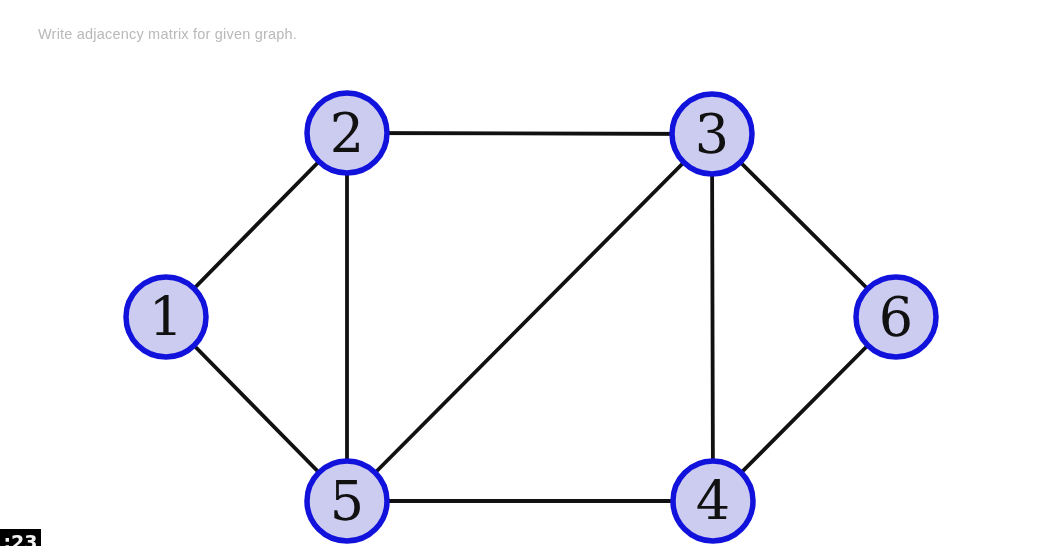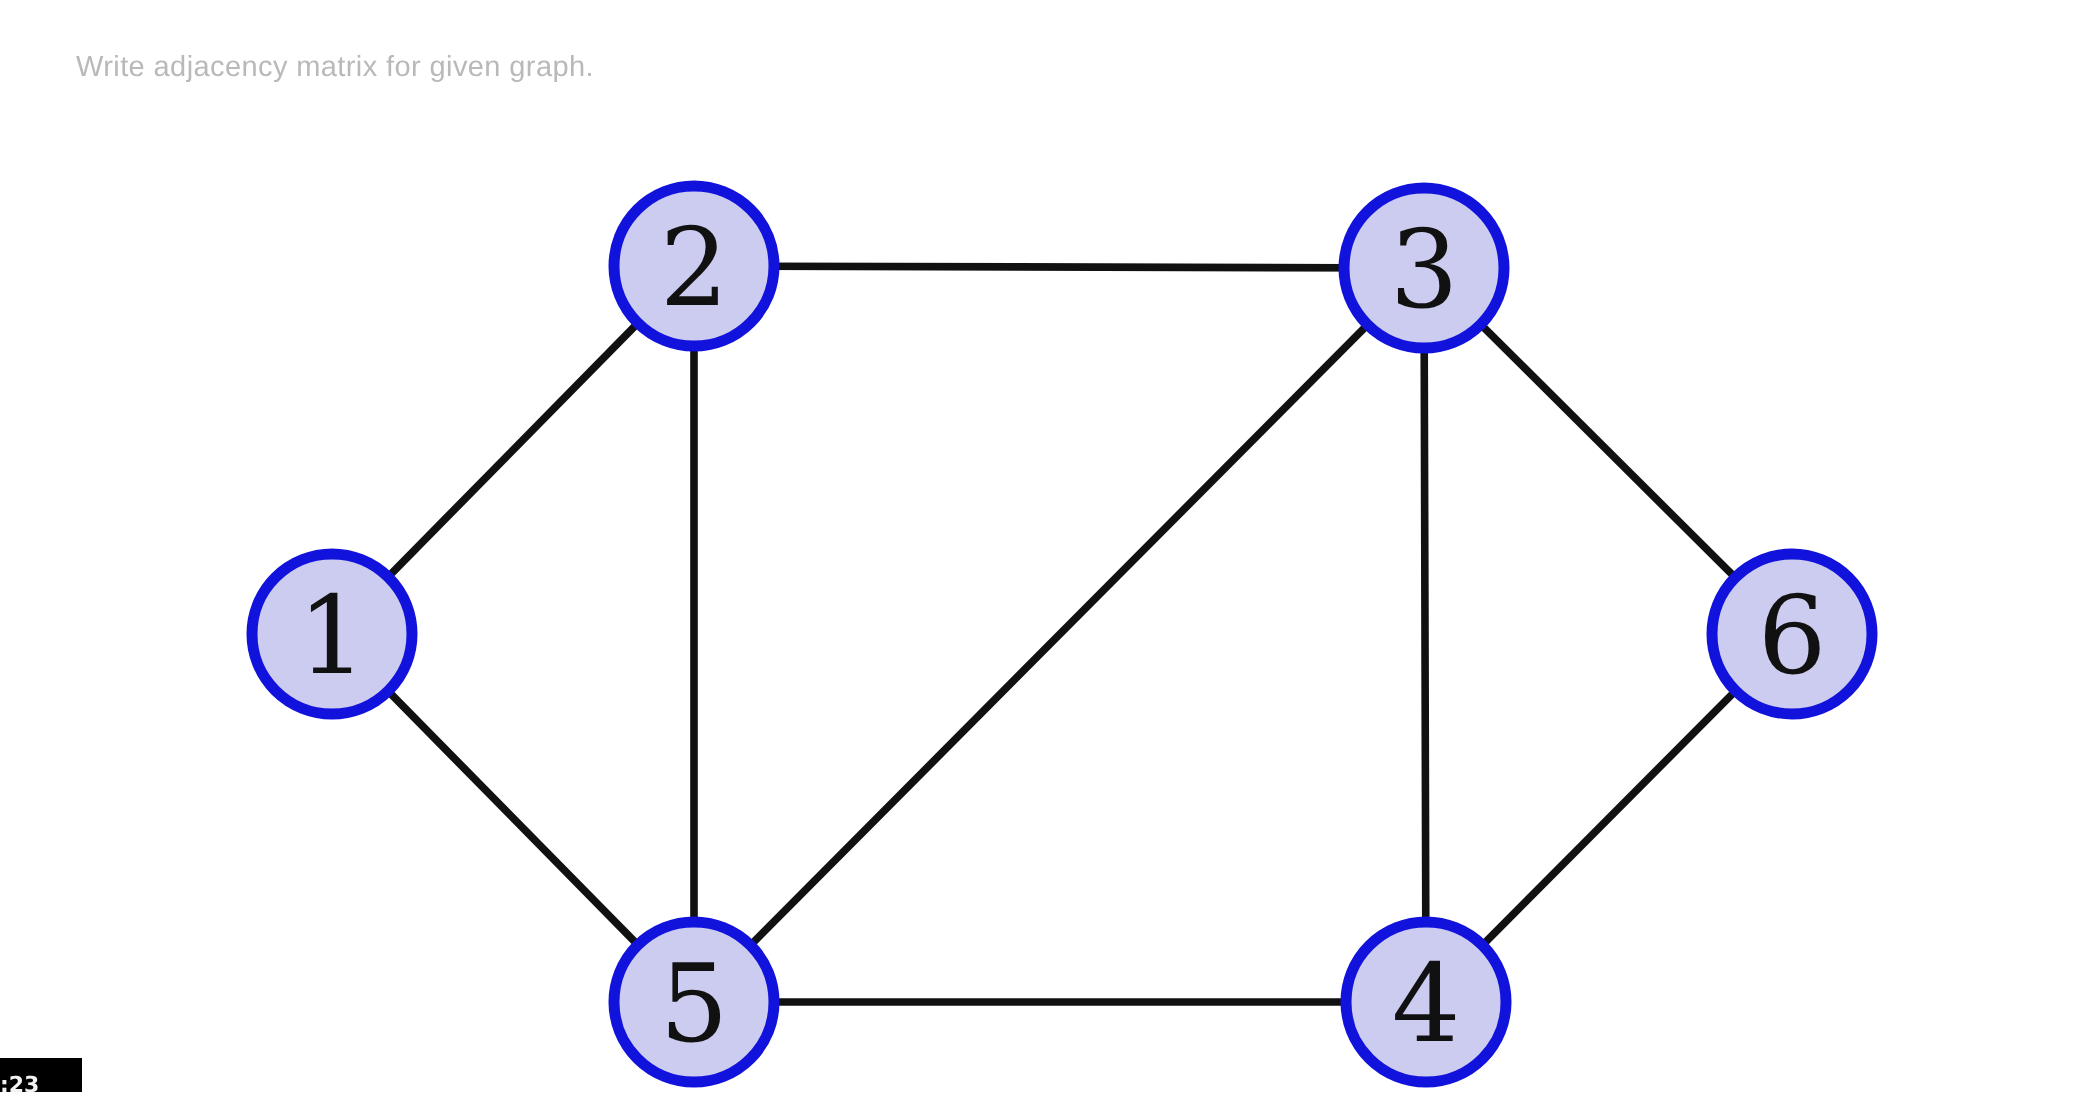--- a/index.html
+++ b/index.html
@@ -38,22 +38,23 @@
     position: absolute;
     left: 0;
     bottom: 0;
     width: 41px;
     height: 17px;
     background: #000000;
     overflow: hidden;
     color: #f2f2f2;
     font-family: "DejaVu Sans", sans-serif;
     font-weight: 700;
-    font-size: 11px;
+    font-size: 19px;
     line-height: 17px;
+    text-align: center;
   }
   .corner-timestamp span {
     display: inline-block;
     transform: translateY(5px);
   }
 </style>
 </head>
 <body>
 
 <div class="stage">

